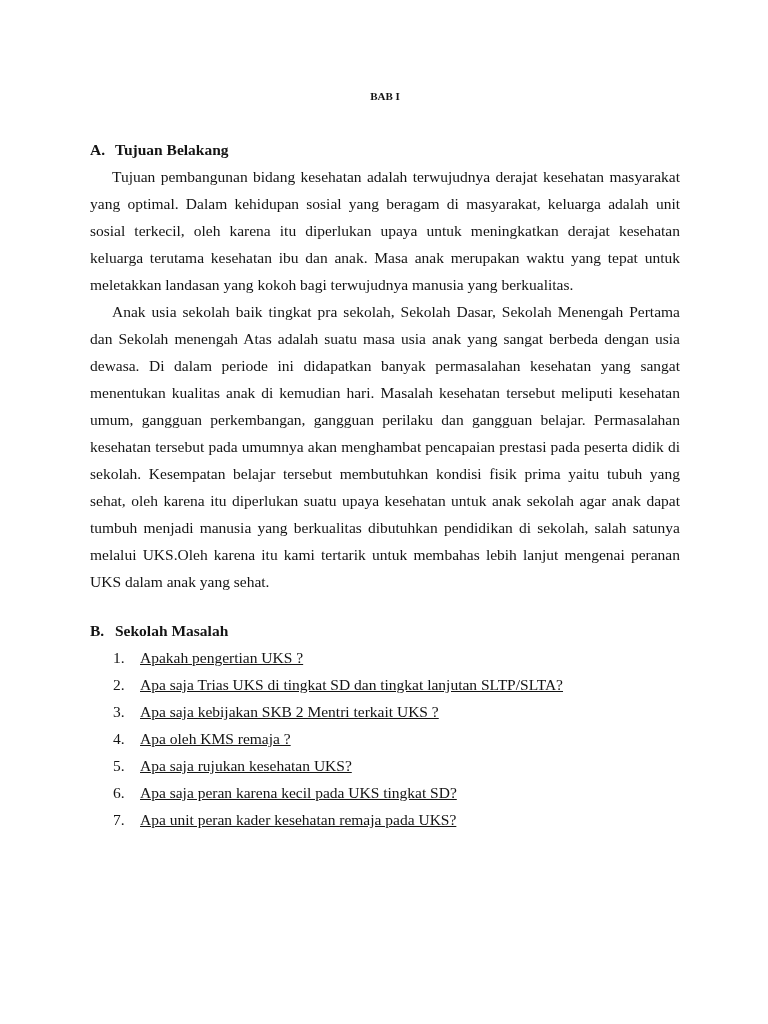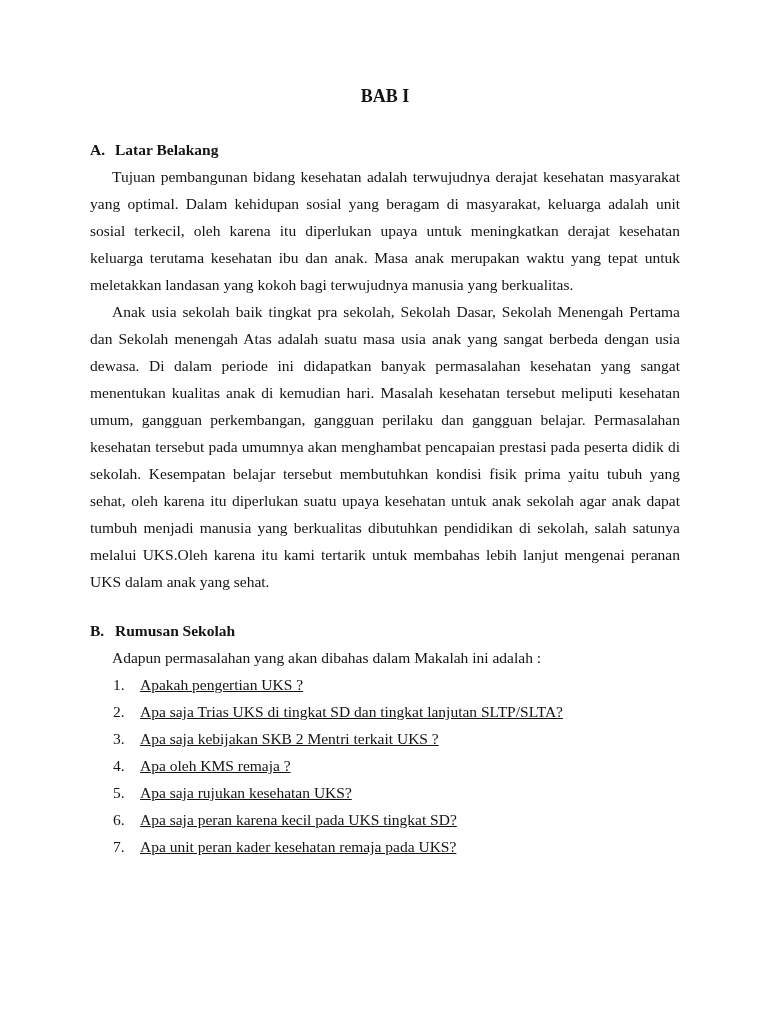--- a/index.html
+++ b/index.html
@@ -16,21 +16,21 @@
     }
     .content {
       padding: 80px 88px 0 90px;
       font-size: 15.5px;
       line-height: 27px;
     }
     .doc-title {
       text-align: center;
       font-weight: bold;
       line-height: 32px;
-      font-size: 18px;
+      font-size: 11px;
     }
     .section-heading {
       display: flex;
       font-weight: bold;
       margin-top: 24px;
     }
     .section-heading.sec-b { margin-top: 22px; }
     .sec-label { width: 25px; flex-shrink: 0; }
     .para {
       text-indent: 22px;
@@ -47,32 +47,31 @@
 
 <div class="page">
   <div class="content">
 
     <div class="doc-title">
       <div>BAB I</div>
     </div>
 
     <div class="section-heading">
       <span class="sec-label">A.</span>
-      <span>Latar Belakang</span>
+      <span>Tujuan Belakang</span>
     </div>
 
     <p class="para">Tujuan pembangunan bidang kesehatan adalah terwujudnya derajat kesehatan masyarakat yang optimal. Dalam kehidupan sosial yang beragam di masyarakat, keluarga adalah unit sosial terkecil, oleh karena itu diperlukan upaya untuk meningkatkan derajat kesehatan keluarga terutama kesehatan ibu dan anak. Masa anak merupakan waktu yang tepat untuk meletakkan landasan yang kokoh bagi terwujudnya manusia yang berkualitas.</p>
     <p class="para">Anak usia sekolah baik tingkat pra sekolah, Sekolah Dasar, Sekolah Menengah Pertama dan Sekolah menengah Atas adalah suatu masa usia anak yang sangat berbeda dengan usia dewasa. Di dalam periode ini didapatkan banyak permasalahan kesehatan yang sangat menentukan kualitas anak di kemudian hari. Masalah kesehatan tersebut meliputi kesehatan umum, gangguan perkembangan, gangguan perilaku dan gangguan belajar. Permasalahan kesehatan tersebut pada umumnya akan menghambat pencapaian prestasi pada peserta didik di sekolah. Kesempatan belajar tersebut membutuhkan kondisi fisik prima yaitu tubuh yang sehat, oleh karena itu diperlukan suatu upaya kesehatan untuk anak sekolah agar anak dapat tumbuh menjadi manusia yang berkualitas dibutuhkan pendidikan di sekolah, salah satunya melalui UKS.Oleh karena itu kami tertarik untuk membahas lebih lanjut mengenai peranan UKS dalam anak yang sehat.</p>
 
     <div class="section-heading sec-b">
       <span class="sec-label">B.</span>
-      <span>Rumusan Sekolah</span>
+      <span>Sekolah Masalah</span>
     </div>
 
-    <p class="para intro">Adapun permasalahan yang akan dibahas dalam Makalah ini adalah :</p>
 
     <div class="qlist">
       <div class="qitem">
         <span class="qnum">1.</span>
         <span class="qtext">Apakah pengertian UKS ?</span>
       </div>
       <div class="qitem">
         <span class="qnum">2.</span>
         <span class="qtext">Apa saja Trias UKS di tingkat SD dan tingkat lanjutan SLTP/SLTA?</span>
       </div>

